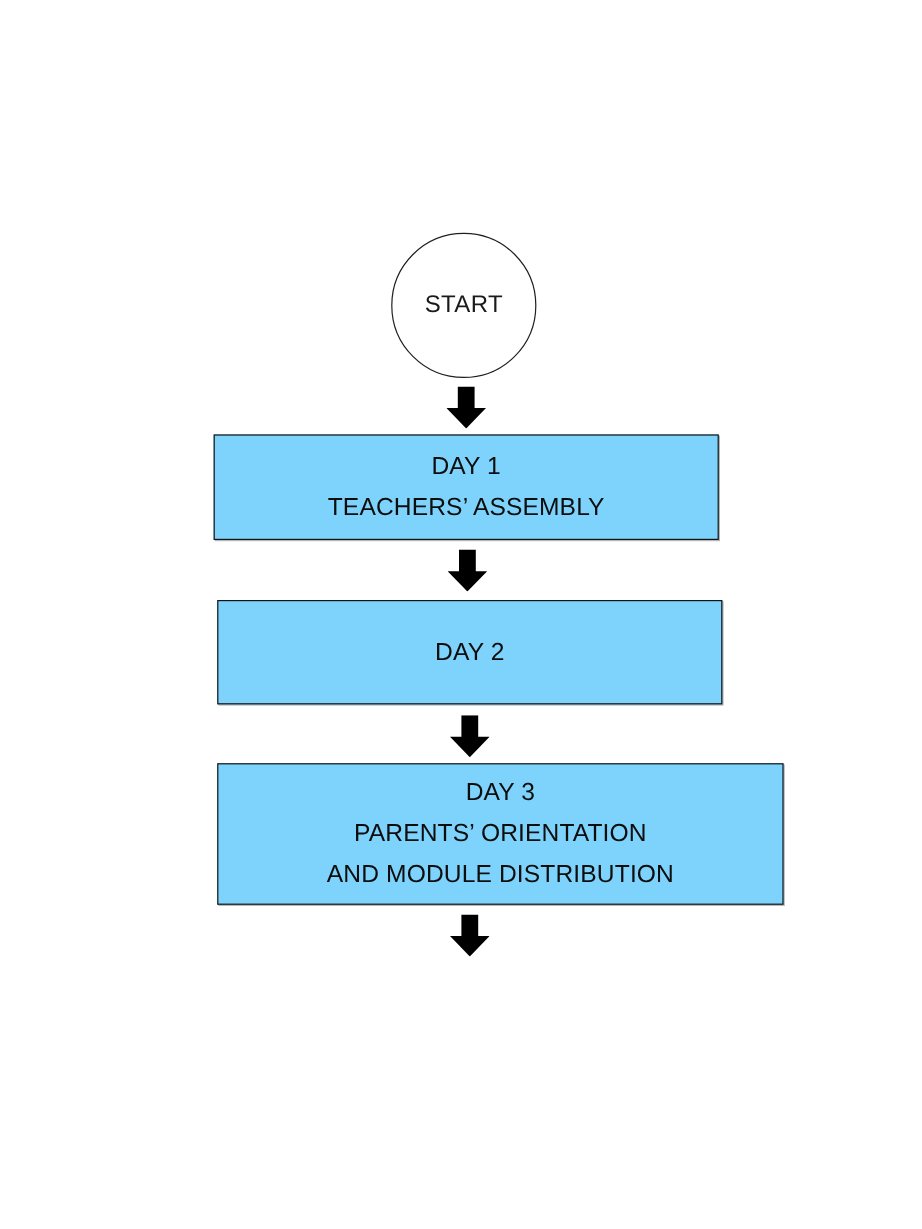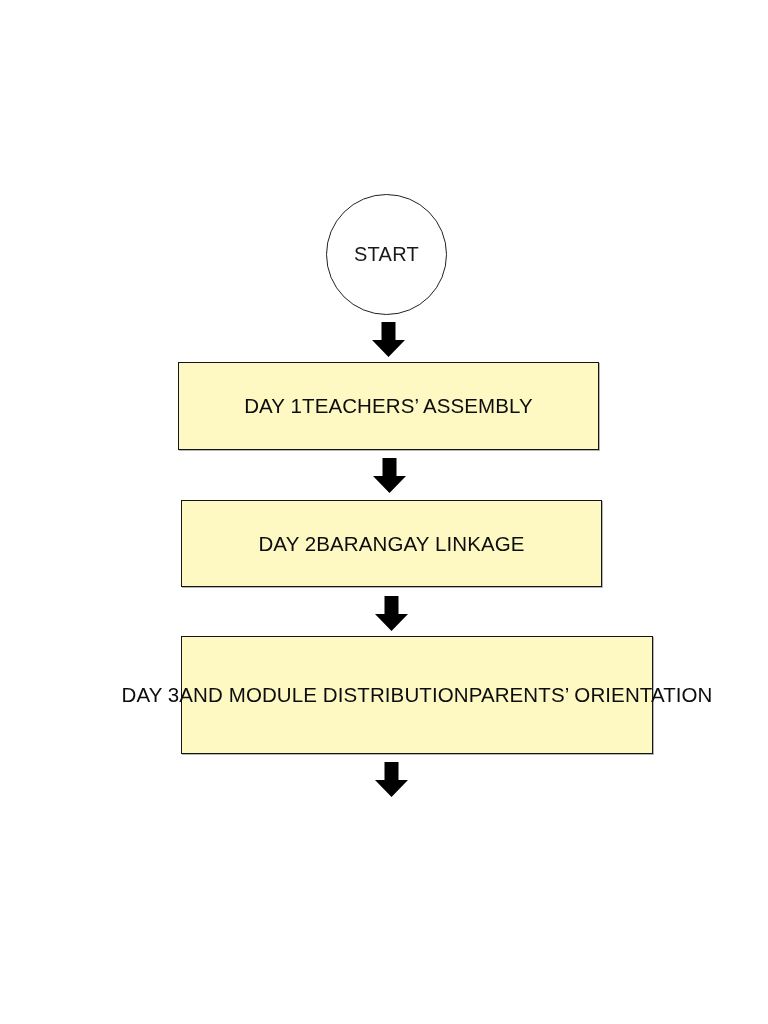--- a/index.html
+++ b/index.html
@@ -69,24 +69,24 @@
     left: 328px;
     top: 798px;
     width: 121px;
     height: 121px;
   }
 
   
   .process-box {
     position: absolute;
     border: 1.7px solid #151515;
-    background: #fef9c3;
+    background: #7dd3fc;
     box-sizing: border-box;
     display: flex;
-    flex-direction: row;
+    flex-direction: column;
     align-items: center;
     justify-content: center;
     box-shadow: 1px 1px 0 rgba(120,120,120,0.55);
   }
   .process-box .box-line {
     font-size: 20.5px;
     line-height: 34px;
     letter-spacing: 0.1px;
     white-space: nowrap;
     color: #0d0d0d;
@@ -151,33 +151,32 @@
   </div>
 
   <div class="arrow" id="arrow-day1-day2">
     <svg viewBox="0 0 33 35" xmlns="http://www.w3.org/2000/svg" aria-hidden="true">
       <polygon points="9.5,0 23.5,0 23.5,18 33,18 16.5,35 0,18 9.5,18" fill="#000000"></polygon>
     </svg>
   </div>
 
   <div class="process-box" id="node-day2">
     <div class="box-line">DAY 2</div>
-    <div class="box-line">BARANGAY LINKAGE</div>
   </div>
 
   <div class="arrow" id="arrow-day2-day3">
     <svg viewBox="0 0 33 35" xmlns="http://www.w3.org/2000/svg" aria-hidden="true">
       <polygon points="9.5,0 23.5,0 23.5,18 33,18 16.5,35 0,18 9.5,18" fill="#000000"></polygon>
     </svg>
   </div>
 
   <div class="process-box" id="node-day3">
     <div class="box-line">DAY 3</div>
+    <div class="box-line">PARENTS’ ORIENTATION</div>
     <div class="box-line">AND MODULE DISTRIBUTION</div>
-    <div class="box-line">PARENTS’ ORIENTATION</div>
   </div>
 
   <div class="arrow" id="arrow-day3-end">
     <svg viewBox="0 0 33 35" xmlns="http://www.w3.org/2000/svg" aria-hidden="true">
       <polygon points="9.5,0 23.5,0 23.5,18 33,18 16.5,35 0,18 9.5,18" fill="#000000"></polygon>
     </svg>
   </div>
 
 
 </div>

